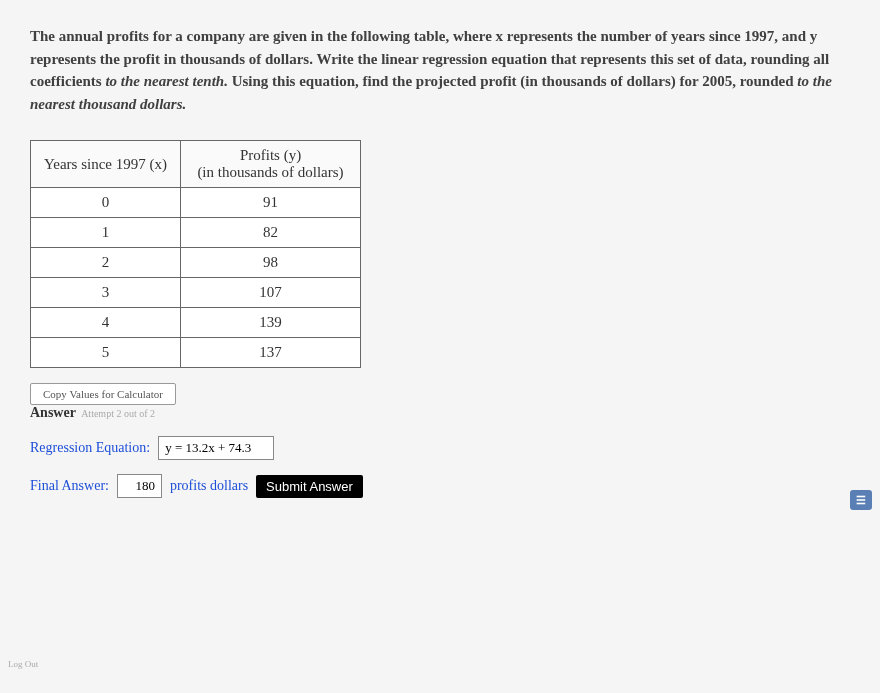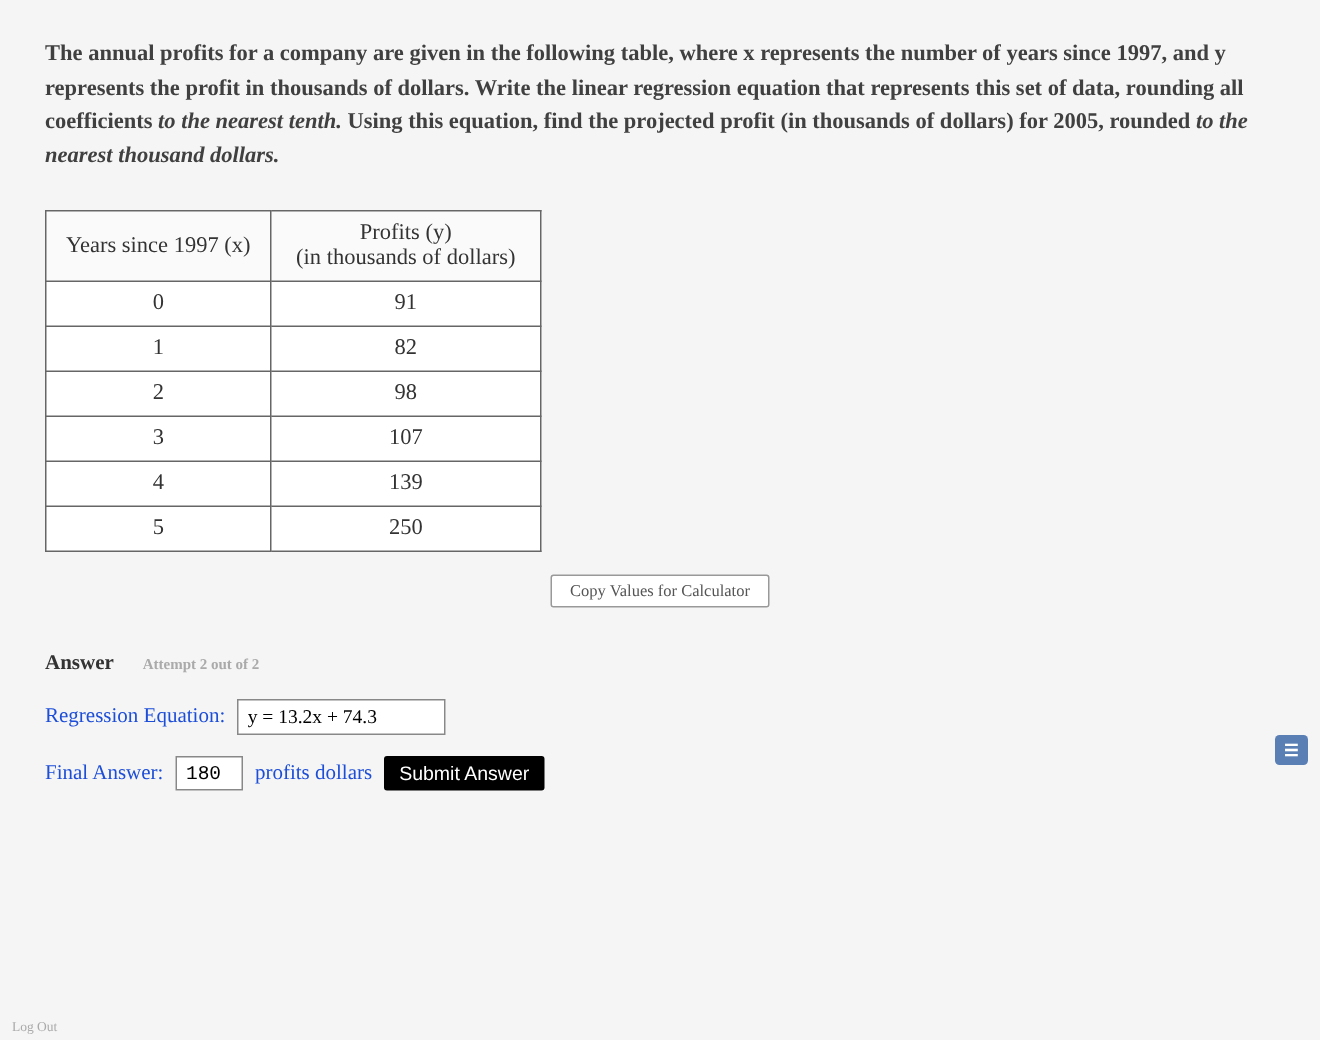--- a/index.html
+++ b/index.html
@@ -50,71 +50,69 @@
     }
     th.col1 {
       width: 150px;
       vertical-align: middle;
     }
     th.col2 {
       width: 180px;
     }
     .buttons-wrap {
       display: flex;
-      flex-direction: column;
+      flex-direction: row;
       align-items: center;
       gap: 6px;
-      margin-bottom: 30px;
     }
     .util-btn {
       border: 1px solid #999;
       background: #fff;
       padding: 4px 12px;
       font-size: 11px;
       font-family: Georgia, serif;
       color: #555;
       cursor: pointer;
       border-radius: 2px;
     }
     .answer-label {
       font-size: 14px;
       font-weight: bold;
       color: #333;
       margin-bottom: 15px;
     }
     .attempt-text {
       font-size: 10px;
       color: #aaa;
-      font-weight: bold;
-      margin-left: 16px;
+      font-weight: normal;
+      margin-left: 2px;
     }
     .row {
       display: flex;
       align-items: center;
       gap: 8px;
       margin-bottom: 14px;
       font-size: 14px;
     }
     .field-label {
       color: #1d4ed8;
     }
     .text-input {
       border: 1px solid #888;
       padding: 3px 6px;
       font-size: 13px;
       font-family: Georgia, serif;
       background: #fff;
     }
     .regression-input {
-      width: 139px;
+      width: 116px;
     }
     .final-input {
       width: 45px;
-      text-align: left;
-      font-family: Liberation Mono, monospace;
+      text-align: right;
     }
     .submit-btn {
       background: #000000;
       color: #fff;
       border: none;
       padding: 4px 10px;
       font-size: 13px;
       cursor: pointer;
       border-radius: 2px;
     }
@@ -128,21 +126,21 @@
       border-radius: 3px;
       display: flex;
       align-items: center;
       justify-content: center;
       color: #fff;
       font-size: 11px;
       font-weight: bold;
     }
     .logout {
       position: absolute;
-      bottom: 4px;
+      bottom: 24px;
       left: 8px;
       font-size: 9px;
       color: #aaa;
     }
   </style>
 </head>
 <body>
 
 <div class="question">
   <span class="bold">The annual profits for a company are given in the following table, where x represents the number of years since 1997, and y represents the profit in thousands of dollars. Write the linear regression equation that represents this set of data, rounding all coefficients </span><span class="bold italic">to the nearest tenth.</span><span class="bold"> Using this equation, find the projected profit (in thousands of dollars) for 2005, rounded </span><span class="bold italic">to the nearest thousand dollars.</span>
@@ -175,21 +173,21 @@
       <tr>
         <td>3</td>
         <td>107</td>
       </tr>
       <tr>
         <td>4</td>
         <td>139</td>
       </tr>
       <tr>
         <td>5</td>
-        <td>250</td>
+        <td>137</td>
       </tr>
     </tbody>
   </table>
 </div>
 
 <div class="buttons-wrap">
   <button class="util-btn">Copy Values for Calculator</button>
 </div>
 
 <div class="answer-label">

